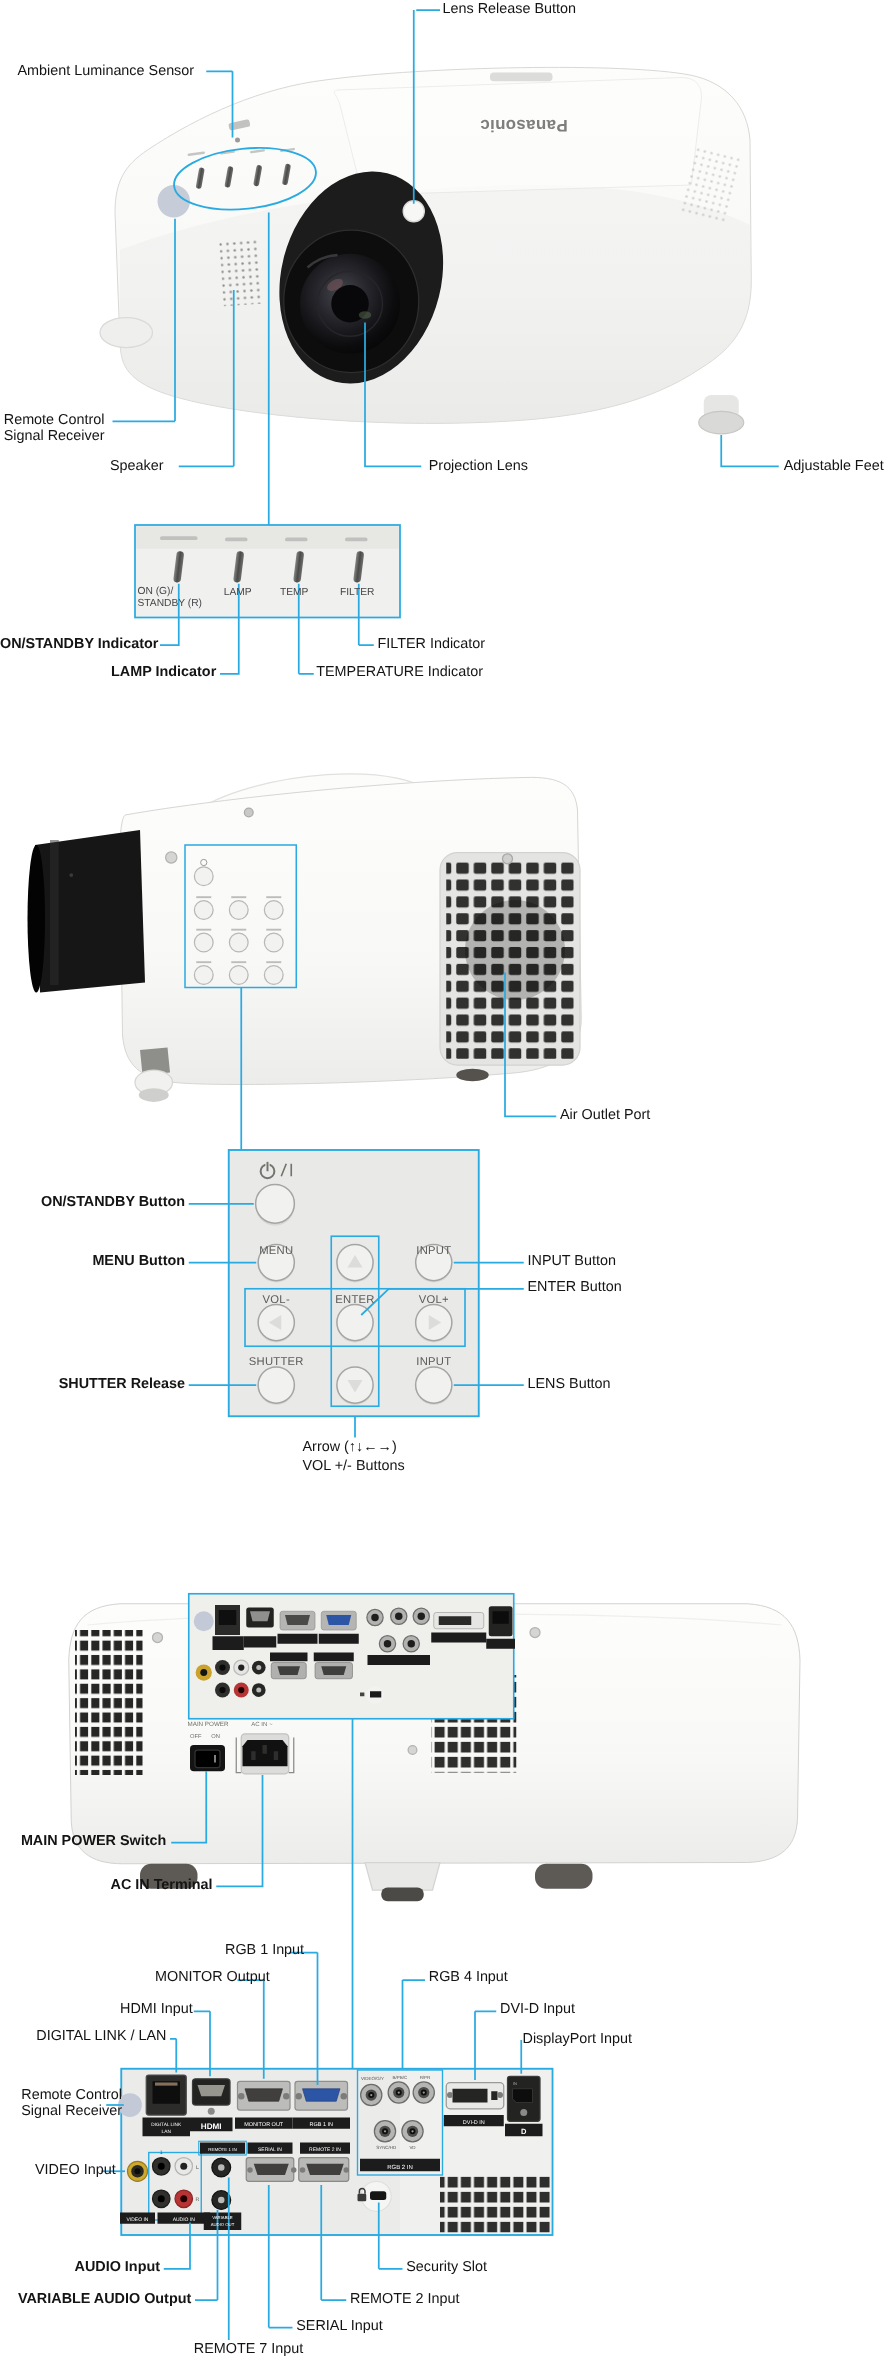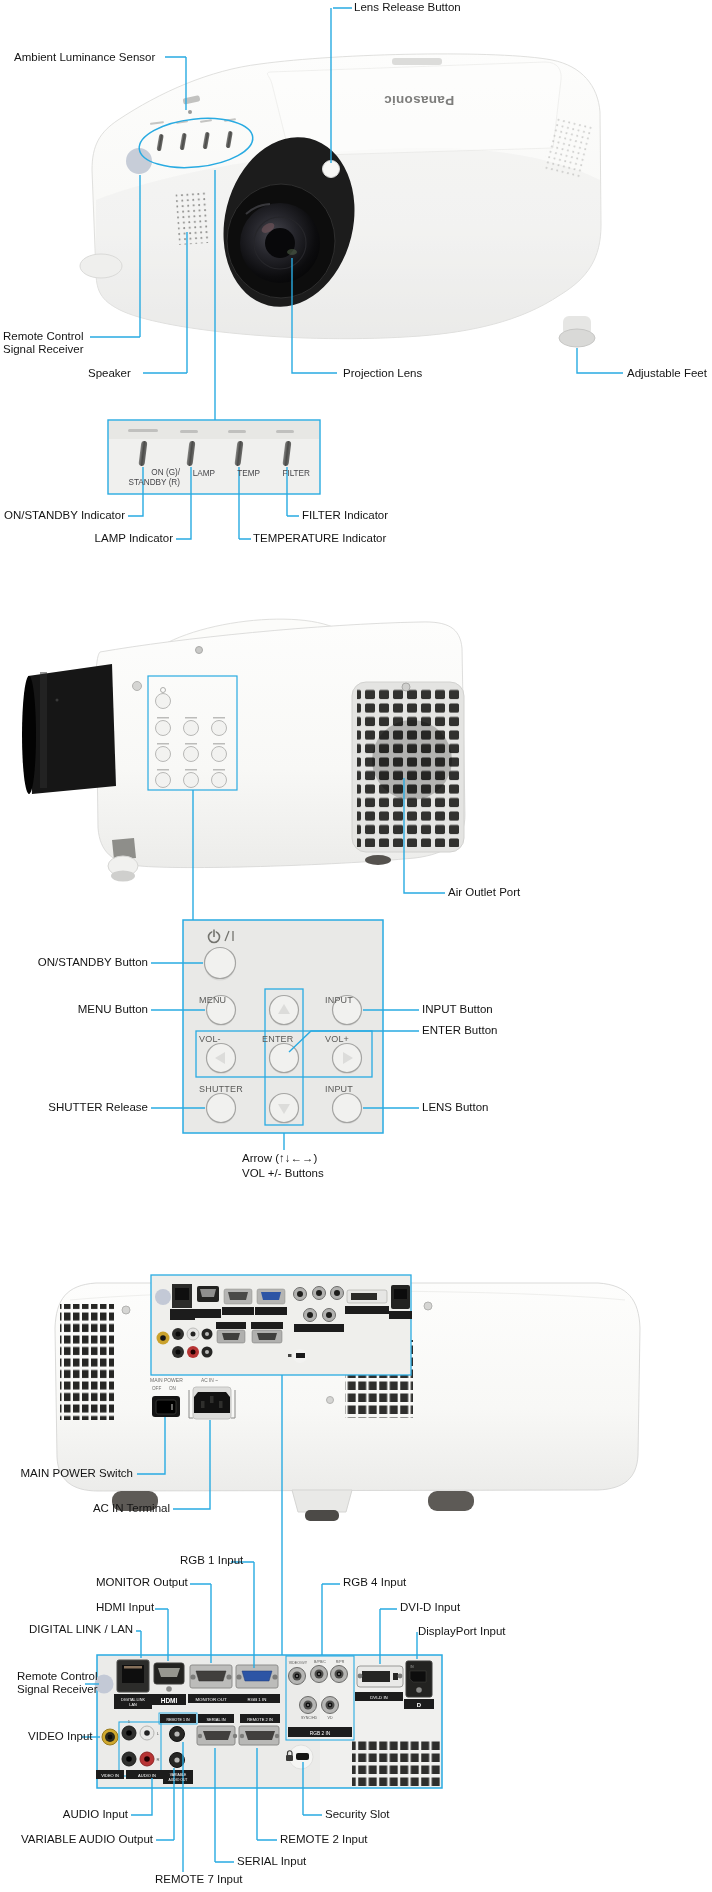--- a/index.html
+++ b/index.html
@@ -1,22 +1,22 @@
 <!DOCTYPE html>
 <html><head>
 <meta charset="utf-8">
 <style>
   html,body{margin:0;padding:0;background:#fff;}
   #canvas{position:relative;width:712px;height:1892px;background:#fff;overflow:hidden;
           font-family:"Liberation Sans","DejaVu Sans",sans-serif;}
   #art{position:absolute;left:0;top:0;}
   .cl{position:absolute;font-size:11.5px;color:#141414;line-height:12.5px;white-space:nowrap;}
-  .cl.r{text-align:right;white-space:nowrap;}
-  .pl{position:absolute;font-size:9px;color:#5a5a58;letter-spacing:.2px;}
-  .il{position:absolute;font-size:8.2px;color:#46464a;text-align:right;line-height:9.5px;}
+  .cl.r{text-align:right;white-space:nowrap;font-weight:bold;}
+  .pl{position:absolute;font-size:9px;color:#5a5a58;text-align:center;letter-spacing:.2px;}
+  .il{position:absolute;font-size:8.2px;color:#46464a;text-align:left;line-height:9.5px;}
   .t5{position:absolute;color:#6e6e6c;white-space:nowrap;}
 </style>
 </head>
 <body>
 
 <div id="canvas">
 
 <svg id="art" width="712" height="1892" viewBox="0 0 712 1892">
 <defs>
   <linearGradient id="gBody" x1="0" y1="0" x2="0" y2="1">
@@ -534,21 +534,21 @@
 </div>
 
 <div class="t5" style="left:150px;top:1377px;font-size:5px">MAIN POWER</div>
 <div class="t5" style="left:152px;top:1386px;font-size:4.6px">OFF</div>
 <div class="t5" style="left:169px;top:1386px;font-size:4.6px">ON</div>
 <div class="t5" style="left:201px;top:1378px;font-size:4.8px">AC IN ~</div>
 <div class="cl r" style="left:0;top:1467px;width:133px">MAIN POWER Switch</div>
 <div class="cl r" style="left:40px;top:1502px;width:130px">AC IN Terminal</div>
 
 <div class="cl" style="left:180px;top:1554px">RGB 1 Input</div>
-<div class="cl" style="left:96px;top:1576px">MONITOR Output</div>
+<div class="cl" style="left:124px;top:1576px">MONITOR Output</div>
 <div class="cl" style="left:96px;top:1601px">HDMI Input</div>
 <div class="cl" style="left:29px;top:1623px">DIGITAL LINK / LAN</div>
 <div class="cl" style="left:343px;top:1576px">RGB 4 Input</div>
 <div class="cl" style="left:400px;top:1601px">DVI-D Input</div>
 <div class="cl" style="left:418px;top:1625px">DisplayPort Input</div>
 <div class="cl" style="left:17px;top:1670px">
   <span style="display:block">Remote Control</span>
   <span style="display:block">Signal Receiver</span>
 </div>
 <div class="cl" style="left:28px;top:1730px">VIDEO Input</div>

